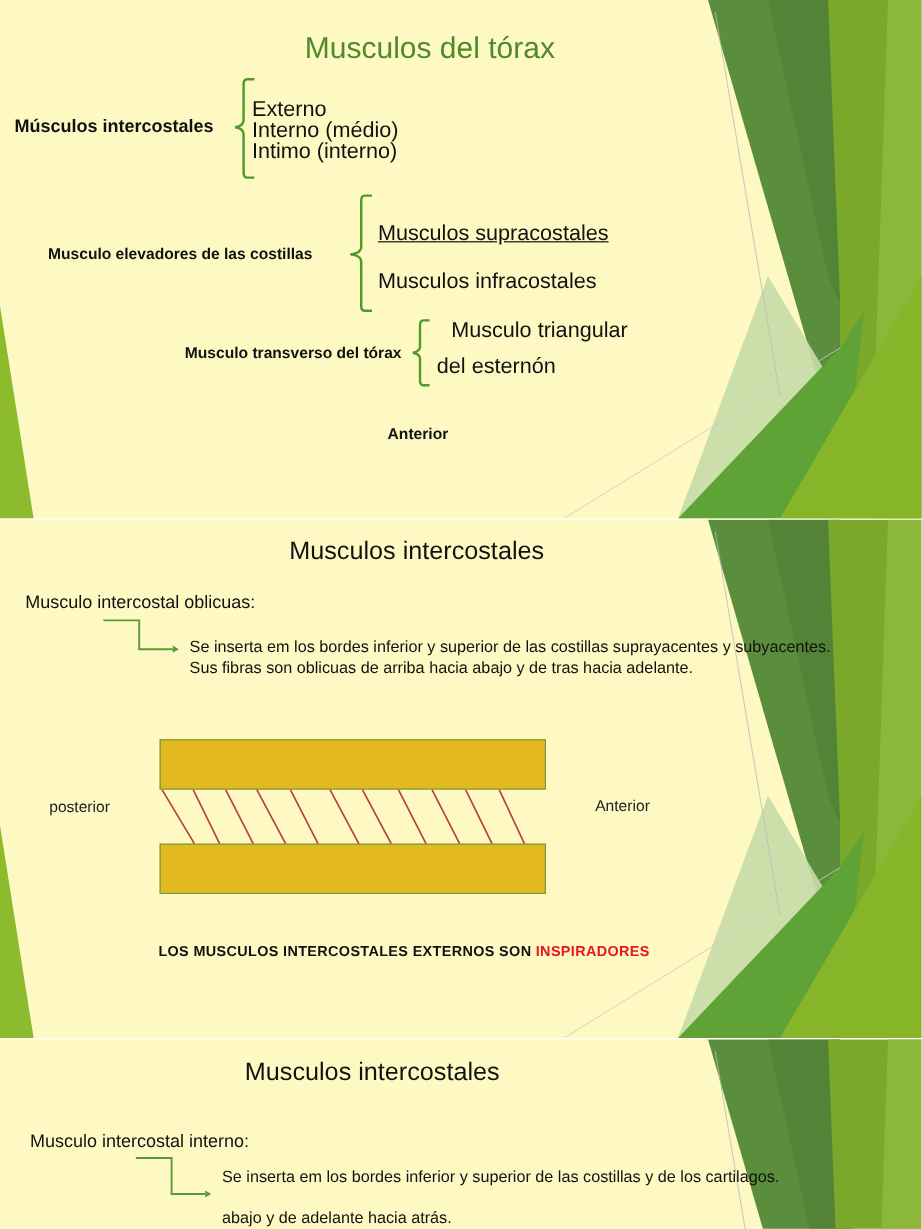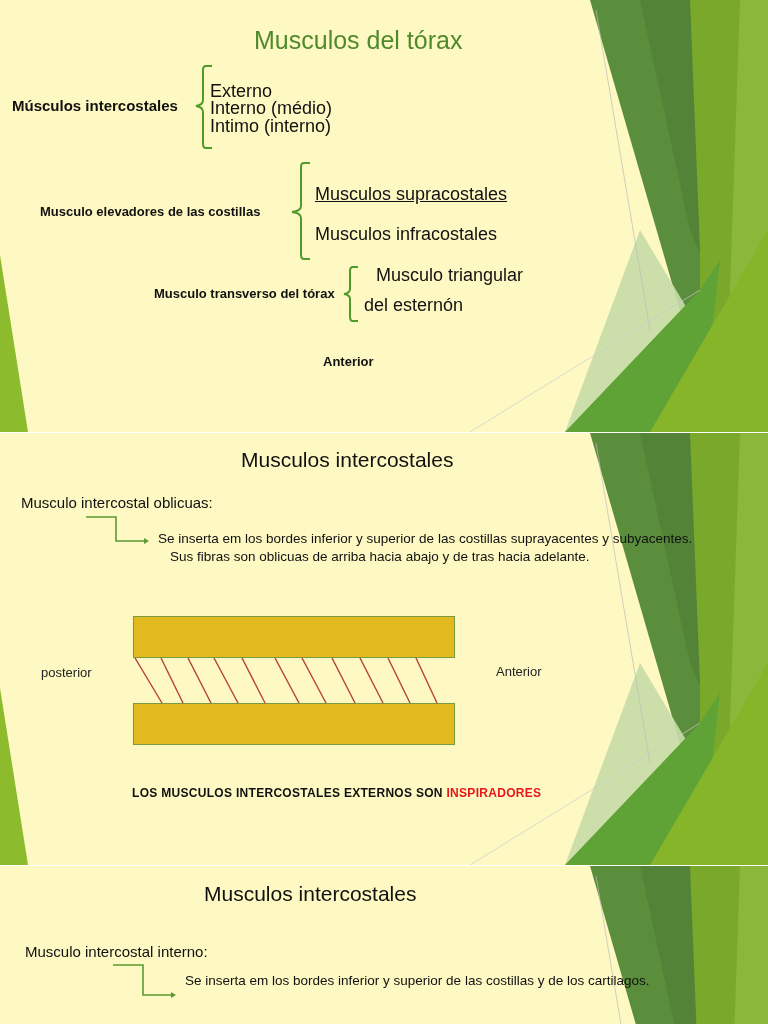--- a/index.html
+++ b/index.html
@@ -79,21 +79,21 @@
 
   <div class="abs title-black" style="left:241px; top:15px;">Musculos intercostales</div>
   <div class="abs" style="left:21px; top:61px; font-size:15px;">Musculo intercostal oblicuas:</div>
 
   <svg class="brace" style="left:86px; top:82px;" width="64" height="30">
     <path d="M0,2 L30,2 L30,26 L58,26" fill="none" stroke="#5c9a35" stroke-width="1.6"></path>
     <polygon points="58,23 63,26 58,29" fill="#5c9a35"></polygon>
   </svg>
 
   <div class="abs body-line" style="left:158px; top:97px;">Se inserta em los bordes inferior y superior de las costillas suprayacentes y subyacentes.</div>
-  <div class="abs body-line" style="left:158px; top:115px;margin-left:12px;">Sus fibras son oblicuas de arriba hacia abajo y de tras hacia adelante.</div>
+  <div class="abs body-line" style="left:158px; top:115px;">Sus fibras son oblicuas de arriba hacia abajo y de tras hacia adelante.</div>
 
   <div class="abs" style="left:41px; top:232px; font-size:13px; color:#222;">posterior</div>
   <div class="abs" style="left:476px; top:231px; font-size:13px; color:#222;margin-left:20px;">Anterior</div>
 
   <div class="rib" style="left:133px; top:183px; width:322px; height:42px;"></div>
   <div class="rib" style="left:133px; top:270px; width:322px; height:42px;"></div>
   <svg class="abs" style="left:133px; top:225px;" width="322" height="46">
     <g stroke="#b5423a" stroke-width="1.4">
       <line x1="2" y1="0" x2="29" y2="45"></line>
       <line x1="28" y1="0" x2="50" y2="45"></line>
@@ -125,13 +125,14 @@
 
   <div class="abs title-black" style="left:204px; top:16px;">Musculos intercostales</div>
   <div class="abs" style="left:25px; top:77px; font-size:15px;">Musculo intercostal interno:</div>
 
   <svg class="brace" style="left:113px; top:97px;" width="64" height="38">
     <path d="M0,2 L30,2 L30,32 L58,32" fill="none" stroke="#5c9a35" stroke-width="1.6"></path>
     <polygon points="58,29 63,32 58,35" fill="#5c9a35"></polygon>
   </svg>
 
   <div class="abs body-line" style="left:185px; top:106px;">Se inserta em los bordes inferior y superior de las costillas y de los cartilagos.</div>
+  <div class="abs body-line" style="left:185px; top:140px;">abajo y de adelante hacia atrás.</div>
 </div>
 
 </body></html>

